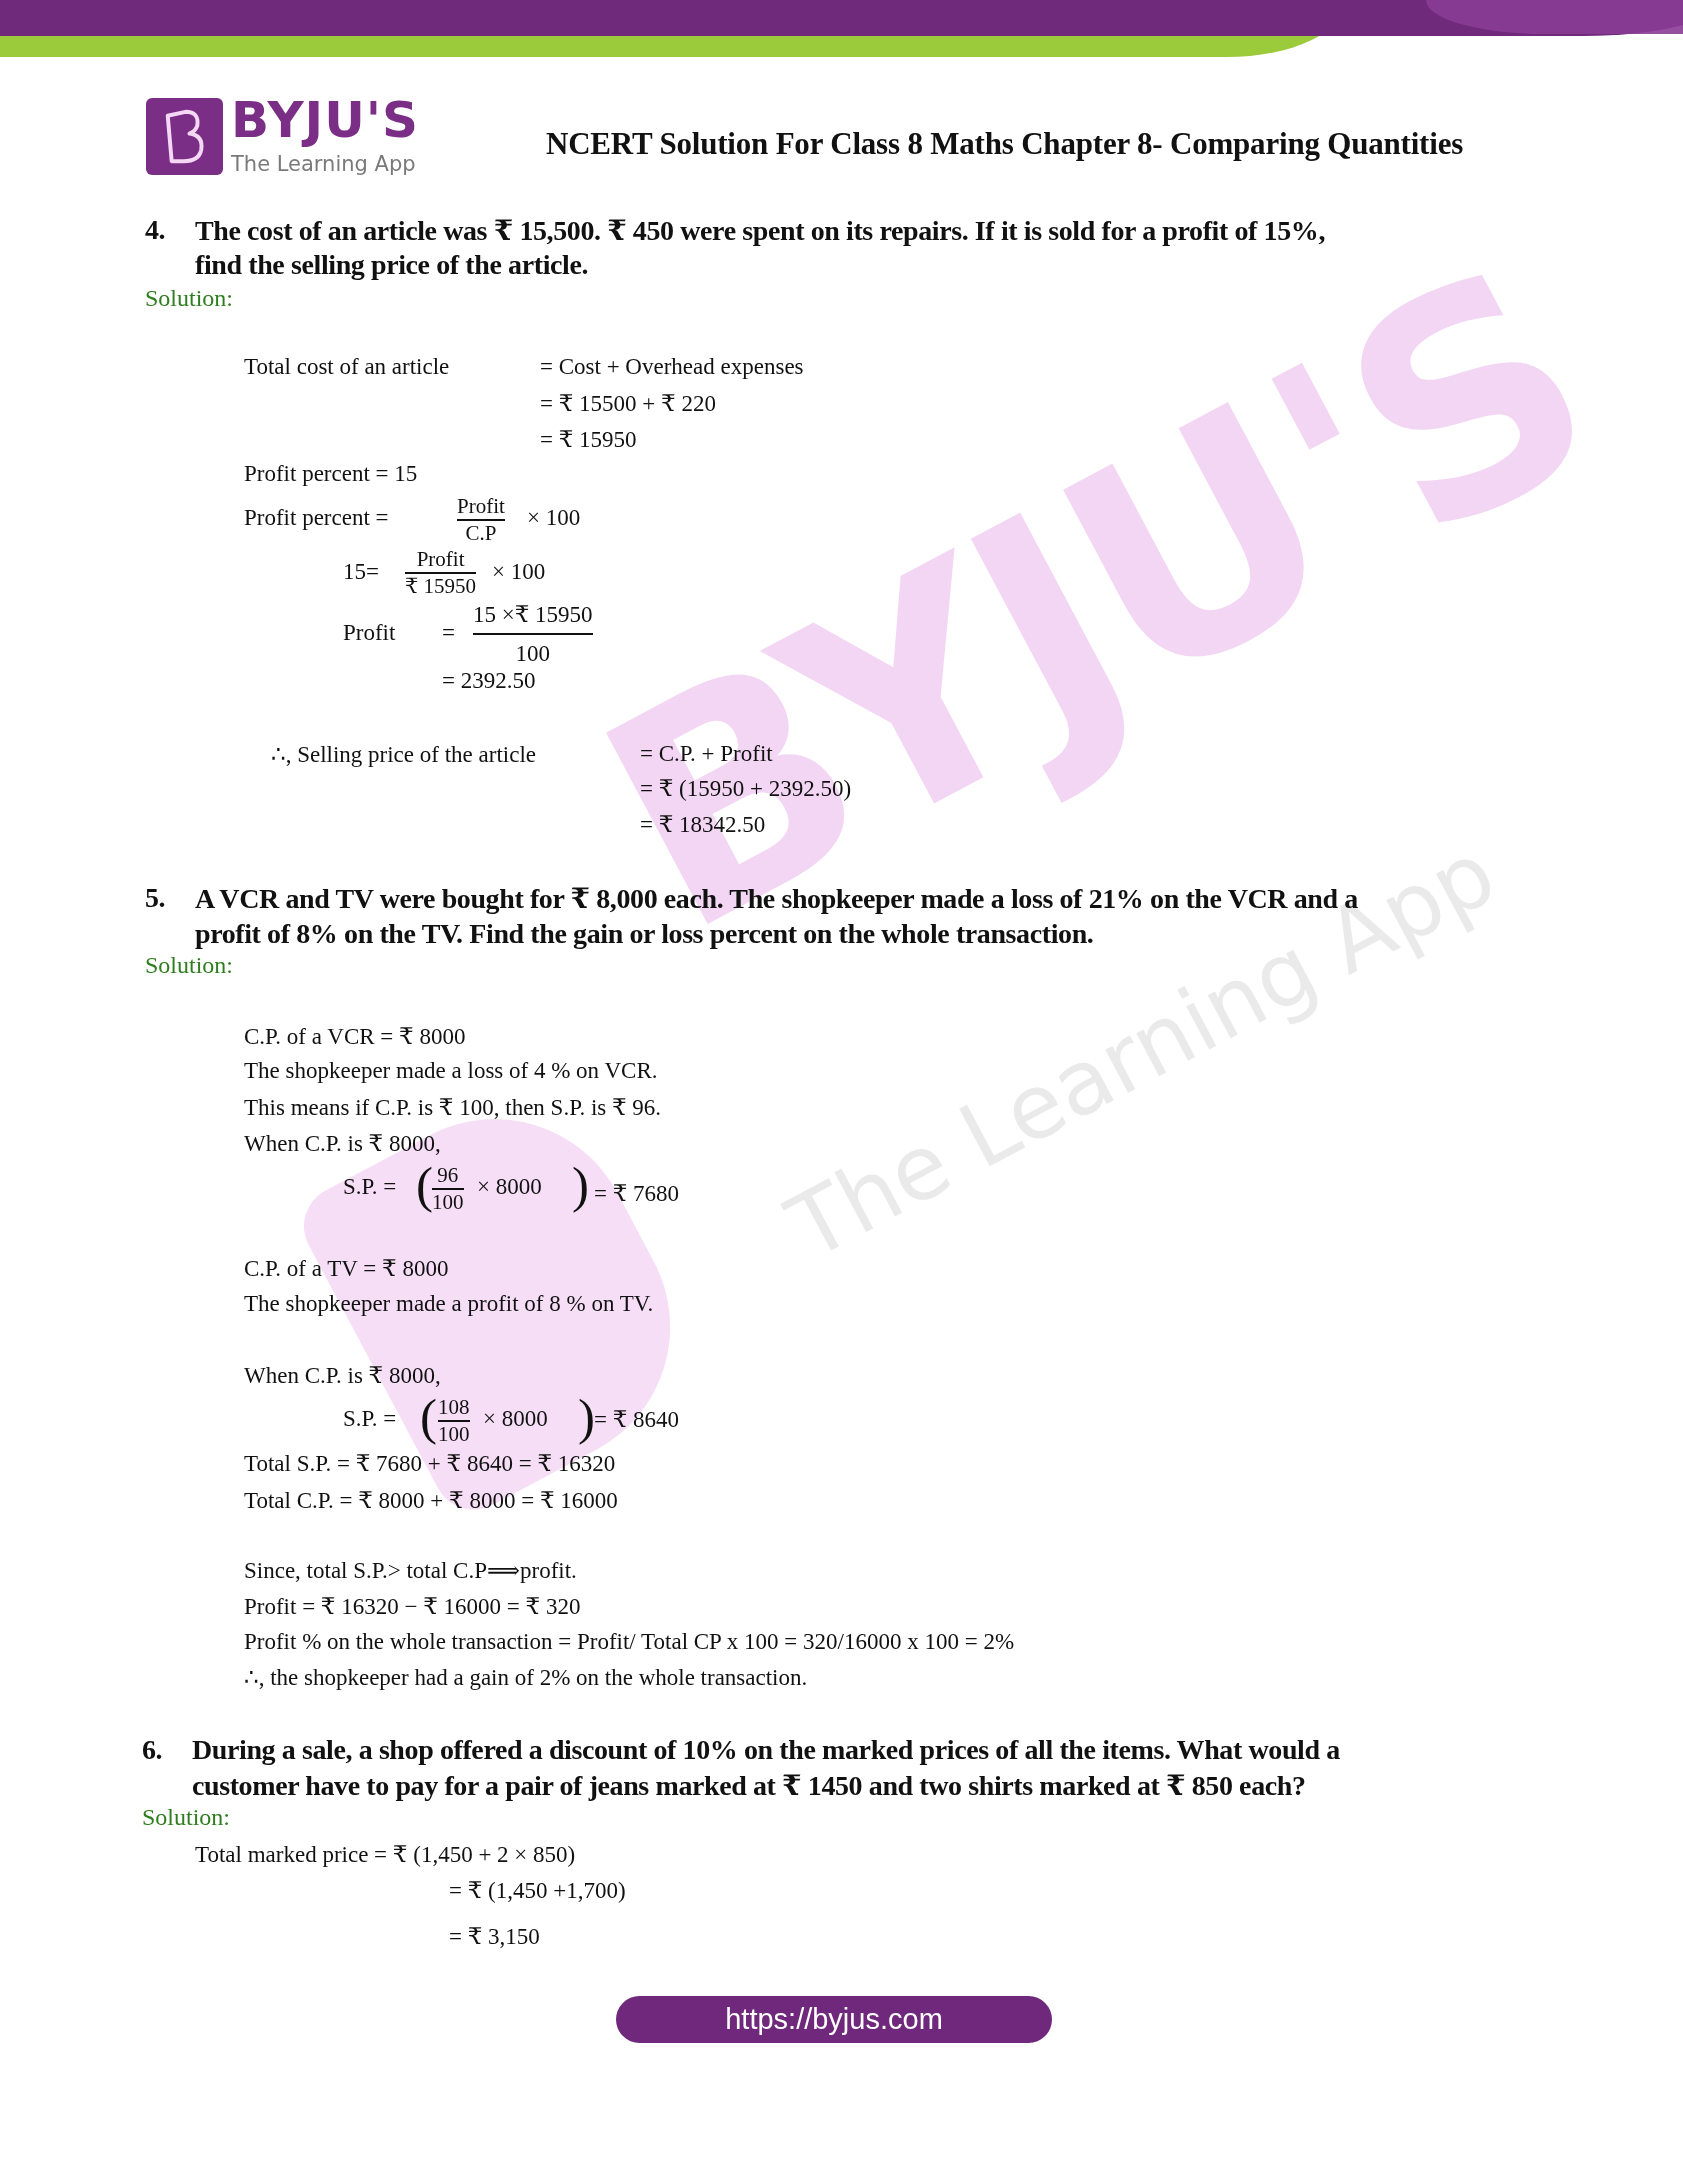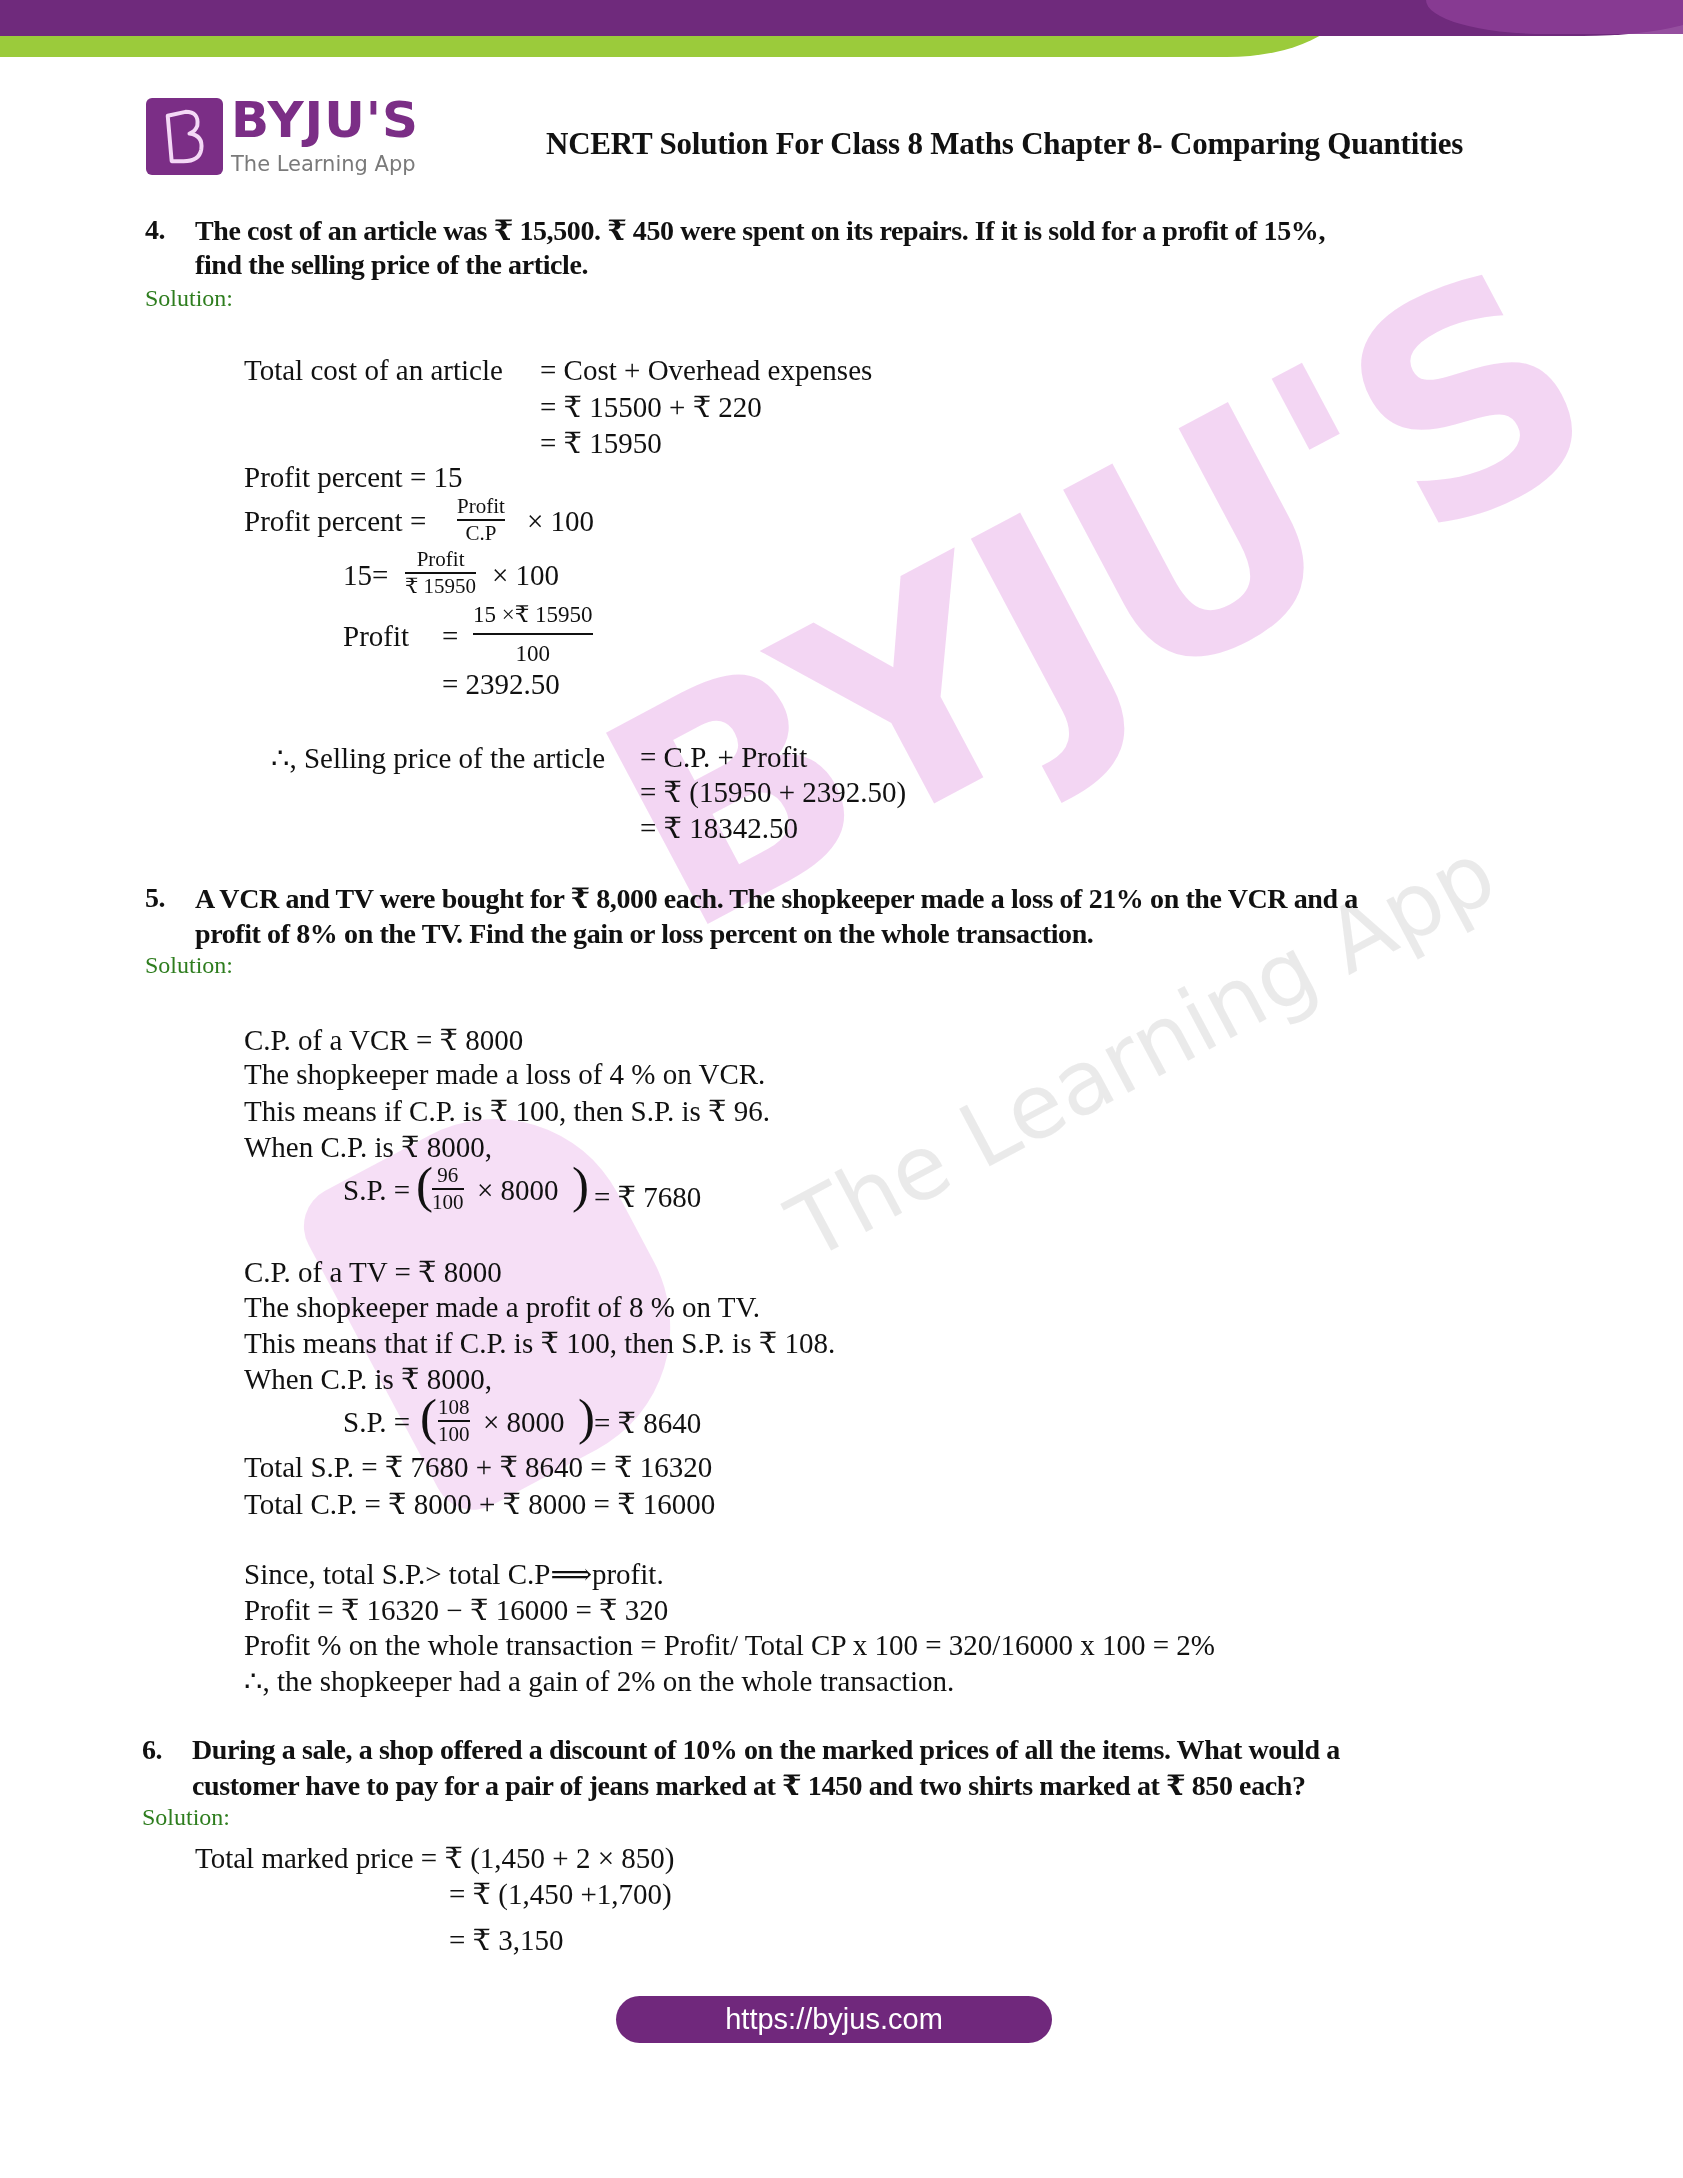--- a/index.html
+++ b/index.html
@@ -36,21 +36,21 @@
     position:absolute; left:231px; top:152px;
     font-family:"DejaVu Sans", sans-serif; font-size:21px; color:#7a7a7a;
   }
   .doc-title {
     position:absolute; left:546px; top:126px;
     font-family:"Liberation Serif", serif; font-weight:bold; font-size:31px;
     color:#111; letter-spacing:-0.2px;
   }
   .q { font-weight:bold; font-size:28px; letter-spacing:-0.4px; }
   .sol { color:#2e7d1e; font-size:24px; }
-  .t { font-size:29px; }
+  .t { font-size:23px; }
   .frac { position:absolute; display:flex; flex-direction:column; align-items:center; }
   .frac .num, .frac .den { font-size:21px; line-height:1.1; white-space:nowrap; }
   .frac .bar { height:2px; background:#111; align-self:stretch; margin:1px 0; }
   .paren { font-size:51px; line-height:1; font-weight:100; }
   
   .wm {
     position:absolute; left:554px; top:693px;
     transform:rotate(-28deg); transform-origin:left top;
     font-family:"DejaVu Sans", sans-serif; font-weight:bold;
     font-size:297px; color:#f0c9f0; opacity:.75; letter-spacing:-6px;
@@ -156,21 +156,20 @@
     <span class="num">96</span>
     <span class="bar"></span>
     <span class="den">100</span>
   </div>
   <div class="abs t" style="left:477px; top:1174px;">× 8000</div>
   <div class="abs paren" style="left:572px; top:1160px;">)</div>
   <div class="abs t" style="left:594px; top:1174px;margin-top:6px;">= ₹ 7680</div>
 
   <div class="abs t" style="left:244px; top:1255px;">C.P. of a TV = ₹ 8000</div>
   <div class="abs t" style="left:244px; top:1291px;">The shopkeeper made a profit of 8 % on TV.</div>
-  <div class="abs t" style="left:244px; top:1326px;">This means that if C.P. is ₹ 100, then S.P. is ₹ 108.</div>
   <div class="abs t" style="left:244px; top:1362px;">When C.P. is ₹ 8000,</div>
 
   <div class="abs t" style="left:343px; top:1406px;">S.P. =</div>
   <div class="abs paren" style="left:420px; top:1392px;">(</div>
   <div class="frac" style="left:438px; top:1396px;align-items:flex-end;">
     <span class="num">108</span>
     <span class="bar"></span>
     <span class="den">100</span>
   </div>
   <div class="abs t" style="left:483px; top:1406px;">× 8000</div>

